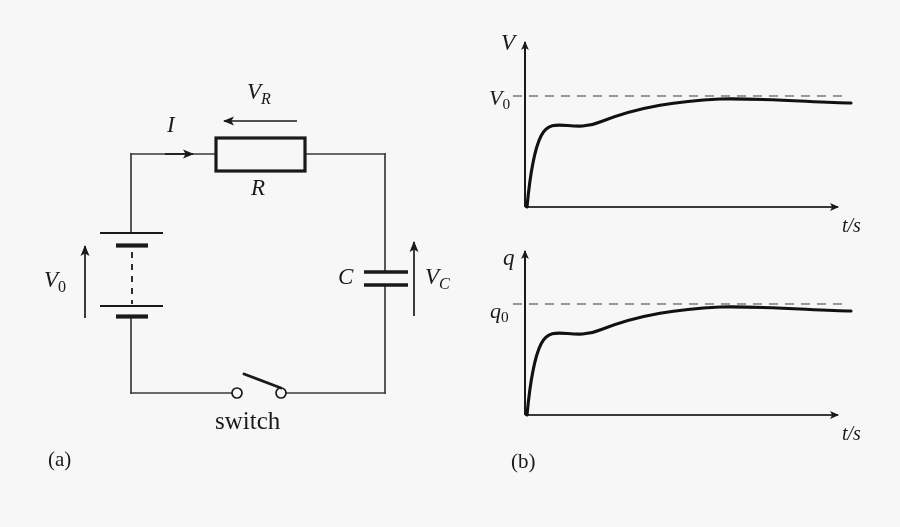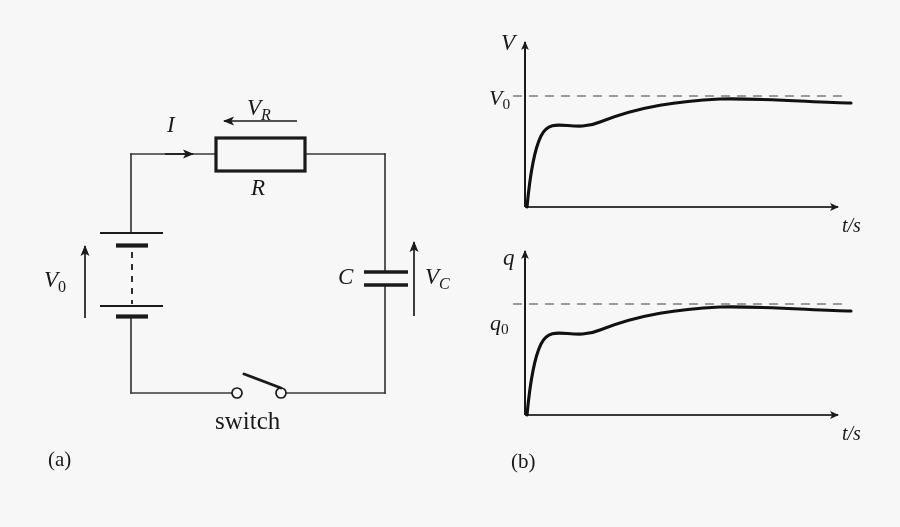--- a/index.html
+++ b/index.html
@@ -137,21 +137,21 @@
       <line x1="525" y1="415" x2="838" y2="415" stroke="#3a3a3a" stroke-width="2" marker-end="url(#arrHead)"></line>
       <line x1="513" y1="304" x2="848" y2="304" stroke="#9a9a9a" stroke-width="1.8" stroke-dasharray="9 7"></line>
       <path d="M527,415
                C 530,383 534,358 541,344
                C 552,322 572,342 600,330
                C 640,314 680,309 720,307
                C 770,306 820,311 851,311" fill="none" stroke="#111111" stroke-width="3.1" stroke-linecap="round"></path>
     </g>
   </svg>
 
-  <div class="lbl var-big" style="left:247px; top:96px;text-align:center;">
+  <div class="lbl var-big" style="left:247px; top:80px;text-align:center;">
     <i>V</i><i class="sub-i">R</i>
   </div>
 
   <div class="lbl var-big" style="left:167px; top:113px;">
     <i>I</i>
   </div>
 
   <div class="lbl var-big" style="left:251px; top:176px;">
     <i>R</i>
   </div>
@@ -181,21 +181,21 @@
   </div>
 
   <div class="lbl axis-lbl" style="left:842px; top:215px;">
     <i>t/s</i>
   </div>
 
   <div class="lbl var-big" style="left:503px; top:246px;">
     <i>q</i>
   </div>
 
-  <div class="lbl var-med" style="left:490px; top:312px;">
+  <div class="lbl var-med" style="left:490px; top:300px;">
     <i>q</i><span class="sub">0</span>
   </div>
 
   <div class="lbl axis-lbl" style="left:842px; top:423px;">
     <i>t/s</i>
   </div>
 
   <div class="lbl panel-label" style="left:511px; top:451px;">(b)</div>
 
 </div>

